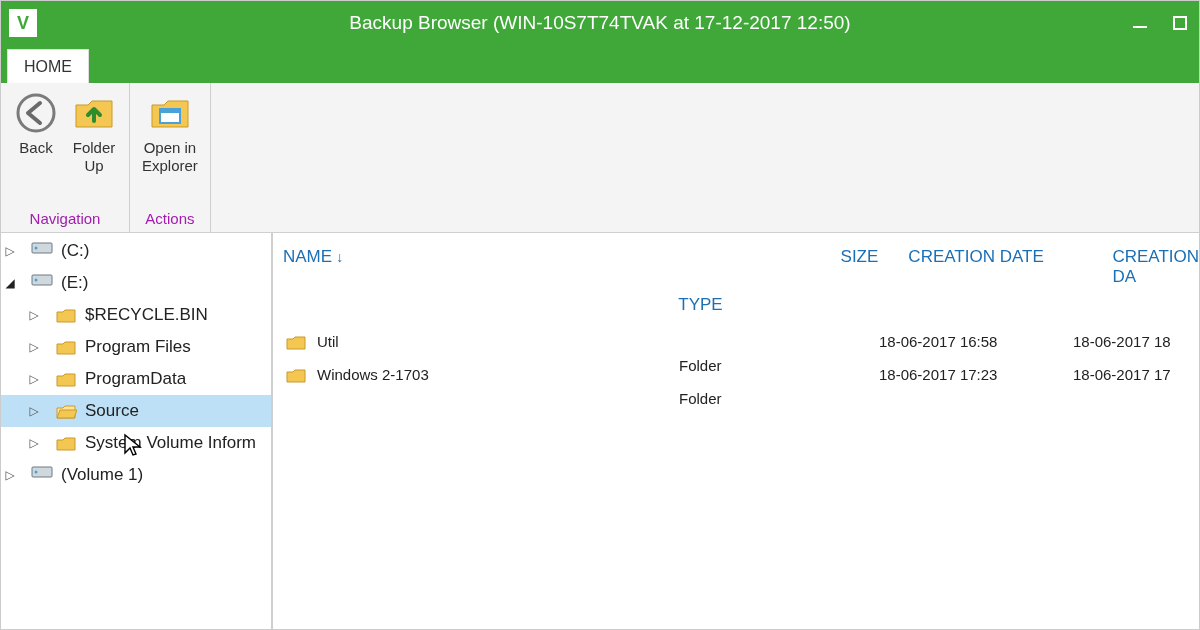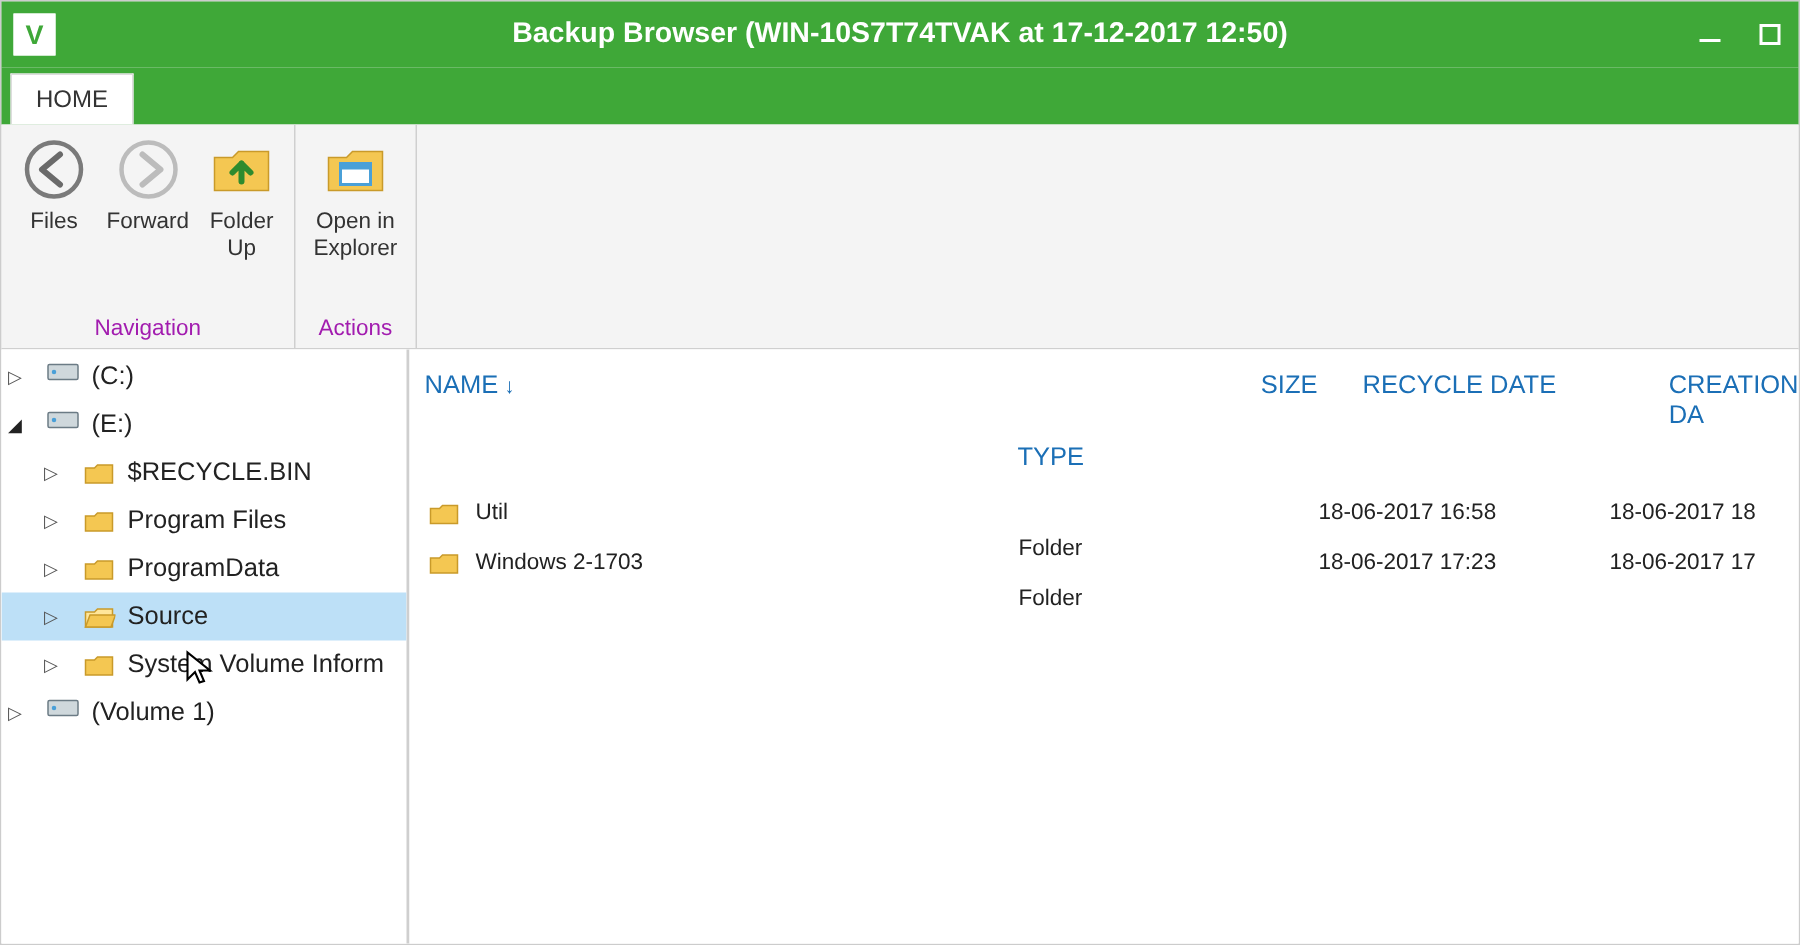--- a/index.html
+++ b/index.html
@@ -29,21 +29,21 @@
     display: flex; align-items: center; justify-content: center;
     font-weight: bold; font-size: 18px;
     color: #3fa838; background: #fff;
     margin-right: 12px;
   }
   .titlebar .title {
     position: absolute;
     left: 50%;
     transform: translateX(-50%);
     font-size: 19px;
-    font-weight: 700;
+    font-weight: 400;
   }
   .titlebar .controls { margin-left:auto; display:flex; gap:18px; align-items:center; }
   .titlebar .winctrl { width:22px; height:22px; display:flex; align-items:center; justify-content:center; color:#fff; cursor:pointer; }
   .winctrl svg { width: 18px; height: 18px; }
   .tabstrip {
     background: #3fa838;
     height: 38px;
     display: flex;
     align-items: flex-end;
     padding-left: 6px;
@@ -188,30 +188,21 @@
 <div class="ribbon">
   <div class="ribbon-group">
     <div class="buttons">
       <div class="rbtn">
         <span class="ricon">
           <svg viewBox="0 0 44 44">
                 <circle cx="22" cy="22" r="18" fill="none" stroke="#7a7a7a" stroke-width="3"></circle>
                 <path d="M26 12 L14 22 L26 32" fill="none" stroke="#6a6a6a" stroke-width="4" stroke-linejoin="round" stroke-linecap="round"></path>
               </svg>
         </span>
-        <span class="rlabel">Files</span>
-      </div>
-      <div class="rbtn">
-        <span class="ricon">
-          <svg viewBox="0 0 44 44">
-                <circle cx="22" cy="22" r="18" fill="none" stroke="#bcbcbc" stroke-width="3"></circle>
-                <path d="M18 12 L30 22 L18 32" fill="none" stroke="#bcbcbc" stroke-width="4" stroke-linejoin="round" stroke-linecap="round"></path>
-              </svg>
-        </span>
-        <span class="rlabel">Forward</span>
+        <span class="rlabel">Back</span>
       </div>
       <div class="rbtn">
         <span class="ricon">
           <svg viewBox="0 0 44 44">
                 <path d="M4 14 L16 14 L20 10 L40 10 L40 36 L4 36 Z" fill="#f4c752" stroke="#c99a2a" stroke-width="1"></path>
                 <path d="M22 30 L22 18 M22 18 L16 24 M22 18 L28 24" fill="none" stroke="#2e8b2e" stroke-width="4" stroke-linecap="round" stroke-linejoin="round"></path>
               </svg>
         </span>
         <span class="rlabel" style="white-space:pre-line">Folder
 Up</span>
@@ -333,21 +324,21 @@
     </div>
   </div>
 
   <div class="list">
     <div class="list-header">
       <div class="col-name">
         <span>NAME</span><span class="sort-arrow">↓</span>
       </div>
       <div class="col-type">TYPE</div>
       <div class="col-size">SIZE</div>
-      <div class="col-cdate">RECYCLE DATE</div>
+      <div class="col-cdate">CREATION DATE</div>
       <div class="col-mdate">CREATION DA</div>
     </div>
     <div class="list-row">
       <div class="col-name">
         <span class="file-icon">
           <svg viewBox="0 0 22 22">
                 <path d="M2 8 L8 8 L10 6 L20 6 L20 18 L2 18 Z" fill="#f4c752" stroke="#c99a2a"></path>
               </svg>
         </span>
         <span>Util</span>

